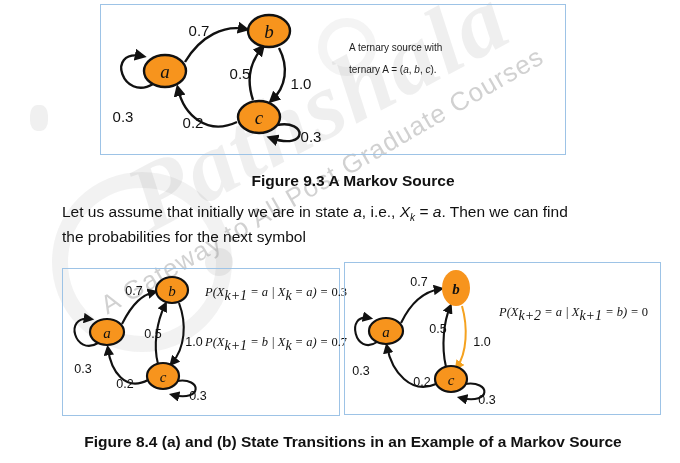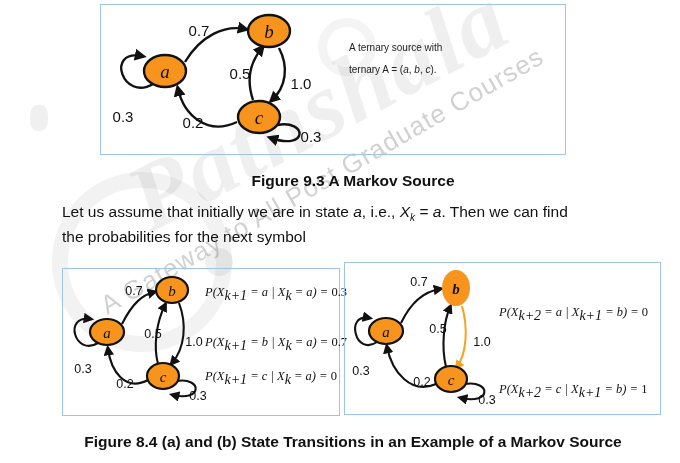--- a/index.html
+++ b/index.html
@@ -117,21 +117,20 @@
       <text x="71" y="26" class="edge-label" font-size="12.5">0.7</text>
       <text x="20" y="104" class="edge-label" font-size="12.5">0.3</text>
       <text x="90" y="69" class="edge-label" font-size="12.5">0.5</text>
       <text x="131" y="77" class="edge-label" font-size="12.5">1.0</text>
       <text x="62" y="119" class="edge-label" font-size="12.5">0.2</text>
       <text x="135" y="131" class="edge-label" font-size="12.5">0.3</text>
     </svg>
     <div class="eqcol" style="left:142px;top:0;width:132px;height:146px">
       <div class="eq" style="top:16px"><span>P(X</span><sub>k+1</sub><span> = a | X</span><sub>k</sub><span> = a) = </span><span class="val">0.3</span></div>
       <div class="eq" style="top:66px"><span>P(X</span><sub>k+1</sub><span> = b | X</span><sub>k</sub><span> = a) = </span><span class="val">0.7</span></div>
-      <div class="eq" style="top:100px"><span>P(X</span><sub>k+1</sub><span> = c | X</span><sub>k</sub><span> = a) = </span><span class="val">0</span></div>
     </div>
   </div>
 
   <div class="box fig94b">
     <svg width="160" height="151" viewBox="0 0 160 151">
       <defs>
         <marker id="a3" viewBox="0 0 10 10" refX="6" refY="5" markerWidth="5" markerHeight="5" orient="auto">
           <path d="M0,0 L10,5 L0,10 z" fill="#111"></path>
         </marker>
         <marker id="ao" viewBox="0 0 10 10" refX="6" refY="5" markerWidth="5" markerHeight="5" orient="auto">
@@ -152,19 +151,18 @@
       <text x="106" y="122" class="state-label" font-size="15">c</text>
       <text x="74" y="23" class="edge-label" font-size="12.5">0.7</text>
       <text x="16" y="112" class="edge-label" font-size="12.5">0.3</text>
       <text x="93" y="70" class="edge-label" font-size="12.5">0.5</text>
       <text x="137" y="83" class="edge-label" font-size="12.5">1.0</text>
       <text x="77" y="123" class="edge-label" font-size="12.5">0.2</text>
       <text x="142" y="141" class="edge-label" font-size="12.5">0.3</text>
     </svg>
     <div class="eqcol" style="left:154px;top:12px;width:158px;height:151px">
       <div class="eq" style="top:30px"><span>P(X</span><sub>k+2</sub><span> = a | X</span><sub>k+1</sub><span> = b) = </span><span class="val">0</span></div>
-      <div class="eq" style="top:107px"><span>P(X</span><sub>k+2</sub><span> = c | X</span><sub>k+1</sub><span> = b) = </span><span class="val">1</span></div>
     </div>
   </div>
 
   <div class="caption cap94">Figure 8.4 (a) and (b) State Transitions in an Example of a Markov Source</div>
 
 </div>
 
 </body></html>

